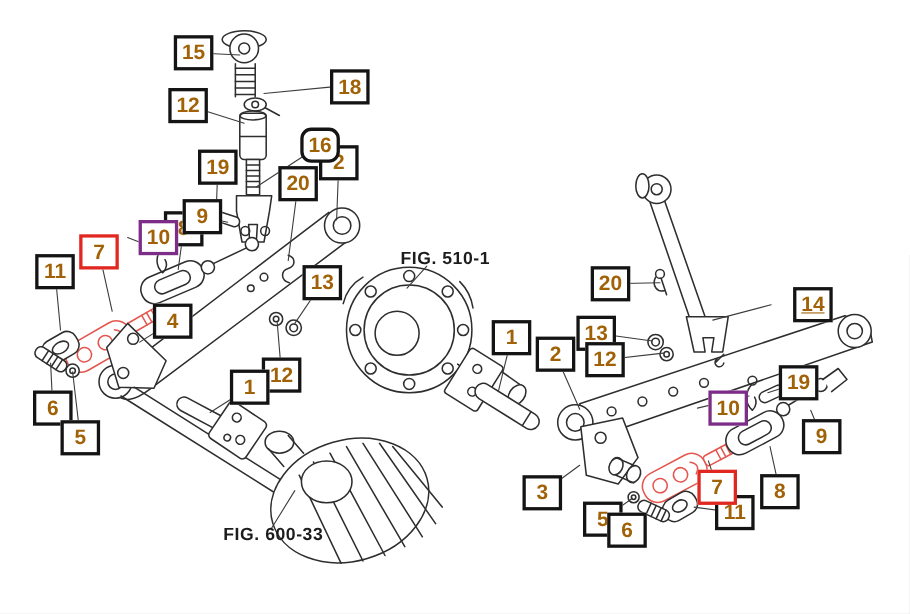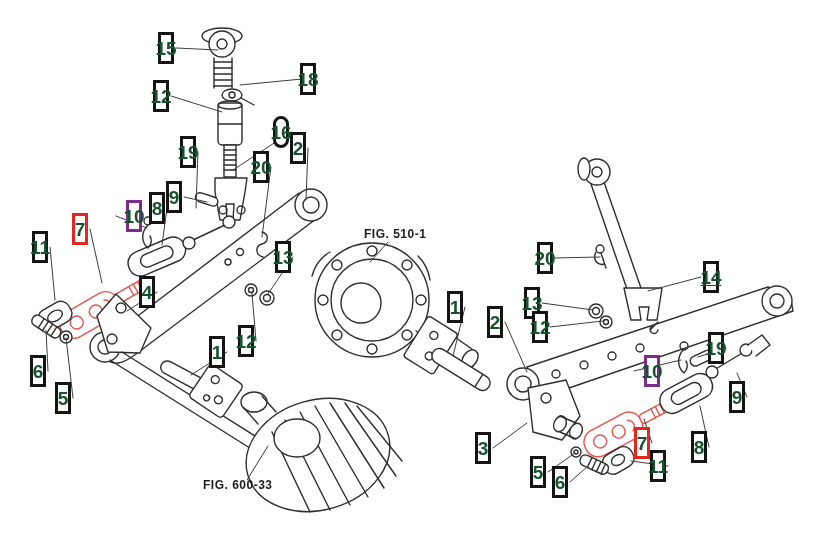--- a/index.html
+++ b/index.html
@@ -1,28 +1,28 @@
 <!DOCTYPE html>
 <html><head>
 <meta charset="utf-8">
 <style>
   html,body{margin:0;padding:0;background:#e9e9e9;font-family:"Liberation Sans",sans-serif;}
   .stage{position:relative;width:827px;height:558px;background:#ffffff;overflow:hidden;margin:0 auto;}
   svg.art{position:absolute;left:0;top:0;}
   svg.art *{vector-effect:non-scaling-stroke;}
   .callout{
-    position:absolute;box-sizing:border-box;width:16px;height:32px;
-    background:#ffffff;border:3px solid #141414;color:#14532d;
+    position:absolute;box-sizing:border-box;width:36px;height:32px;
+    background:#ffffff;border:3px solid #141414;color:#a16207;
     display:flex;align-items:center;justify-content:center;
     font-size:19px;font-weight:bold;line-height:1;z-index:5;
   }
   .callout.red{border-color:#e02720;}
   .callout.purple{border-color:#7c2d87;margin-left:28px;}
   .figlabel{
-    position:absolute;font-size:12px;font-weight:bold;color:#1c1c1c;
+    position:absolute;font-size:16px;font-weight:bold;color:#1c1c1c;
     letter-spacing:0.5px;white-space:nowrap;z-index:4;
   }
 </style>
 </head>
 <body>
 
 <div class="stage">
 
   <svg class="art" width="827" height="558" viewBox="0 0 827 558" stroke="#2e2e2e" fill="none" stroke-width="1.4" stroke-linejoin="round" stroke-linecap="round">
 
@@ -311,21 +311,21 @@
       <div class="callout purple" style="left: 98px; top: 200px;">10</div>
       <div class="callout red" style="left: 72px; top: 213px;">7</div>
       <div class="callout" style="left: 32px; top: 231px;">11</div>
       <div class="callout" style="left: 275px; top: 241px;">13</div>
       <div class="callout" style="left: 139px; top: 276px;">4</div>
       <div class="callout" style="left: 238px; top: 325px;">12</div>
       <div class="callout" style="left: 209px; top: 336px;">1</div>
       <div class="callout" style="left: 30px; top: 355px;">6</div>
       <div class="callout" style="left: 55px; top: 382px;">5</div>
       <div class="callout" style="left: 537px; top: 242px;">20</div>
-      <div class="callout" style="left: 703px; top: 261px; text-decoration: underline;">14</div>
+      <div class="callout" style="left: 721px; top: 261px; text-decoration: underline;">14</div>
       <div class="callout" style="left: 524px; top: 287px;">13</div>
       <div class="callout" style="left: 532px; top: 311px;">12</div>
       <div class="callout" style="left: 447px; top: 291px;">1</div>
       <div class="callout" style="left: 487px; top: 306px;">2</div>
       <div class="callout" style="left: 708px; top: 332px;">19</div>
       <div class="callout purple" style="left: 616px; top: 355px;">10</div>
       <div class="callout" style="left: 729px; top: 381px;">9</div>
       <div class="callout" style="left: 475px; top: 432px;">3</div>
       <div class="callout" style="left: 691px; top: 431px;">8</div>
       <div class="callout" style="left: 650px; top: 450px;">11</div>

